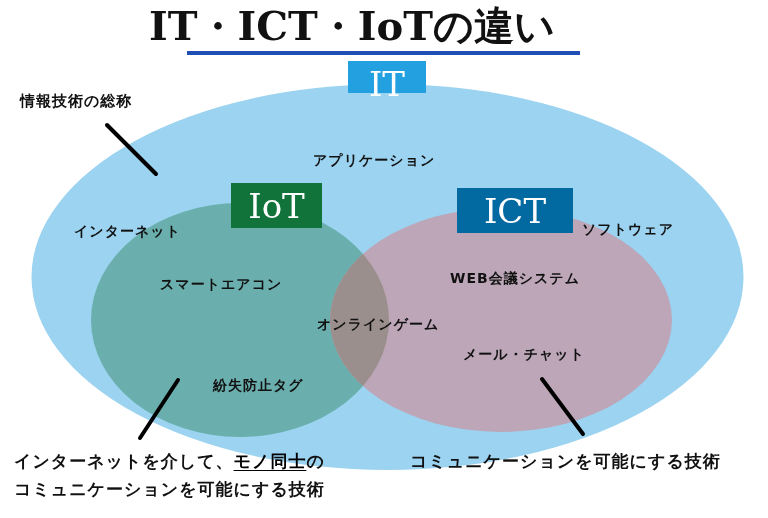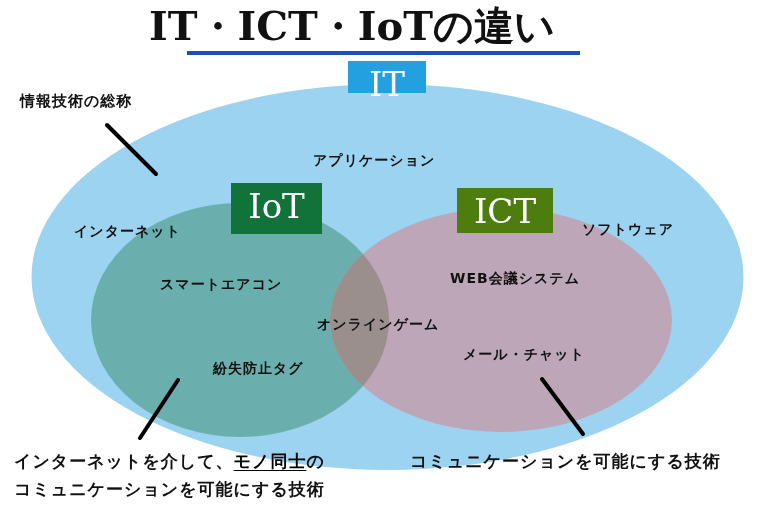--- a/index.html
+++ b/index.html
@@ -32,31 +32,31 @@
   <ellipse cx="387.5" cy="277" rx="356" ry="193" fill="#9bd3f0"></ellipse>
   <ellipse cx="240" cy="320" rx="149" ry="117" fill="#6aafad"></ellipse>
   <ellipse cx="501" cy="320" rx="171" ry="112" fill="#bca6b8"></ellipse>
   <ellipse cx="501" cy="320" rx="171" ry="112" fill="#9a8f8c" clip-path="url(#iotClip)"></ellipse>
   <line x1="107" y1="125" x2="156" y2="174" stroke="#000" stroke-width="4" stroke-linecap="round"></line>
   <line x1="178" y1="380" x2="140" y2="438" stroke="#000" stroke-width="4" stroke-linecap="round"></line>
   <line x1="542" y1="379" x2="583" y2="434" stroke="#000" stroke-width="4" stroke-linecap="round"></line>
 </svg>
 
 <div class="abs badge" style="left:348px;top:61px;width:78px;height:32px;background:#22a0e0;">IT</div>
-<div class="abs badge" style="left:231px;top:183px;width:91px;height:51px;background:#11733a;">IoT</div>
-<div class="abs badge" style="left:457px;top:188px;width:96px;height:45px;background:#4d7c0f;">ICT</div>
+<div class="abs badge" style="left:231px;top:183px;width:91px;height:45px;background:#11733a;">IoT</div>
+<div class="abs badge" style="left:457px;top:188px;width:116px;height:45px;background:#0369a1;">ICT</div>
 
 <div class="abs lbl" style="left:20px;top:92px;font-size:15px;">情報技術の総称</div>
 
 <div class="abs lbl" style="left:313px;top:152px;">アプリケーション</div>
 <div class="abs lbl" style="left:74px;top:223px;">インターネット</div>
 <div class="abs lbl" style="left:582px;top:221px;">ソフトウェア</div>
 
 <div class="abs lbl" style="left:160px;top:276px;">スマートエアコン</div>
-<div class="abs lbl" style="left:213px;top:360px;">紛失防止タグ</div>
+<div class="abs lbl" style="left:213px;top:377px;">紛失防止タグ</div>
 
 <div class="abs lbl" style="left:450px;top:270px;">WEB会議システム</div>
 <div class="abs lbl" style="left:463px;top:346px;">メール・チャット</div>
 
 <div class="abs lbl" style="left:317px;top:316px;">オンラインゲーム</div>
 
 <div class="abs caption" style="left:14px;top:447px;">
   <div><span>インターネットを介して、</span><span class="hl">モノ同士</span><span>の</span></div>
   <div>コミュニケーションを可能にする技術</div>
 </div>

